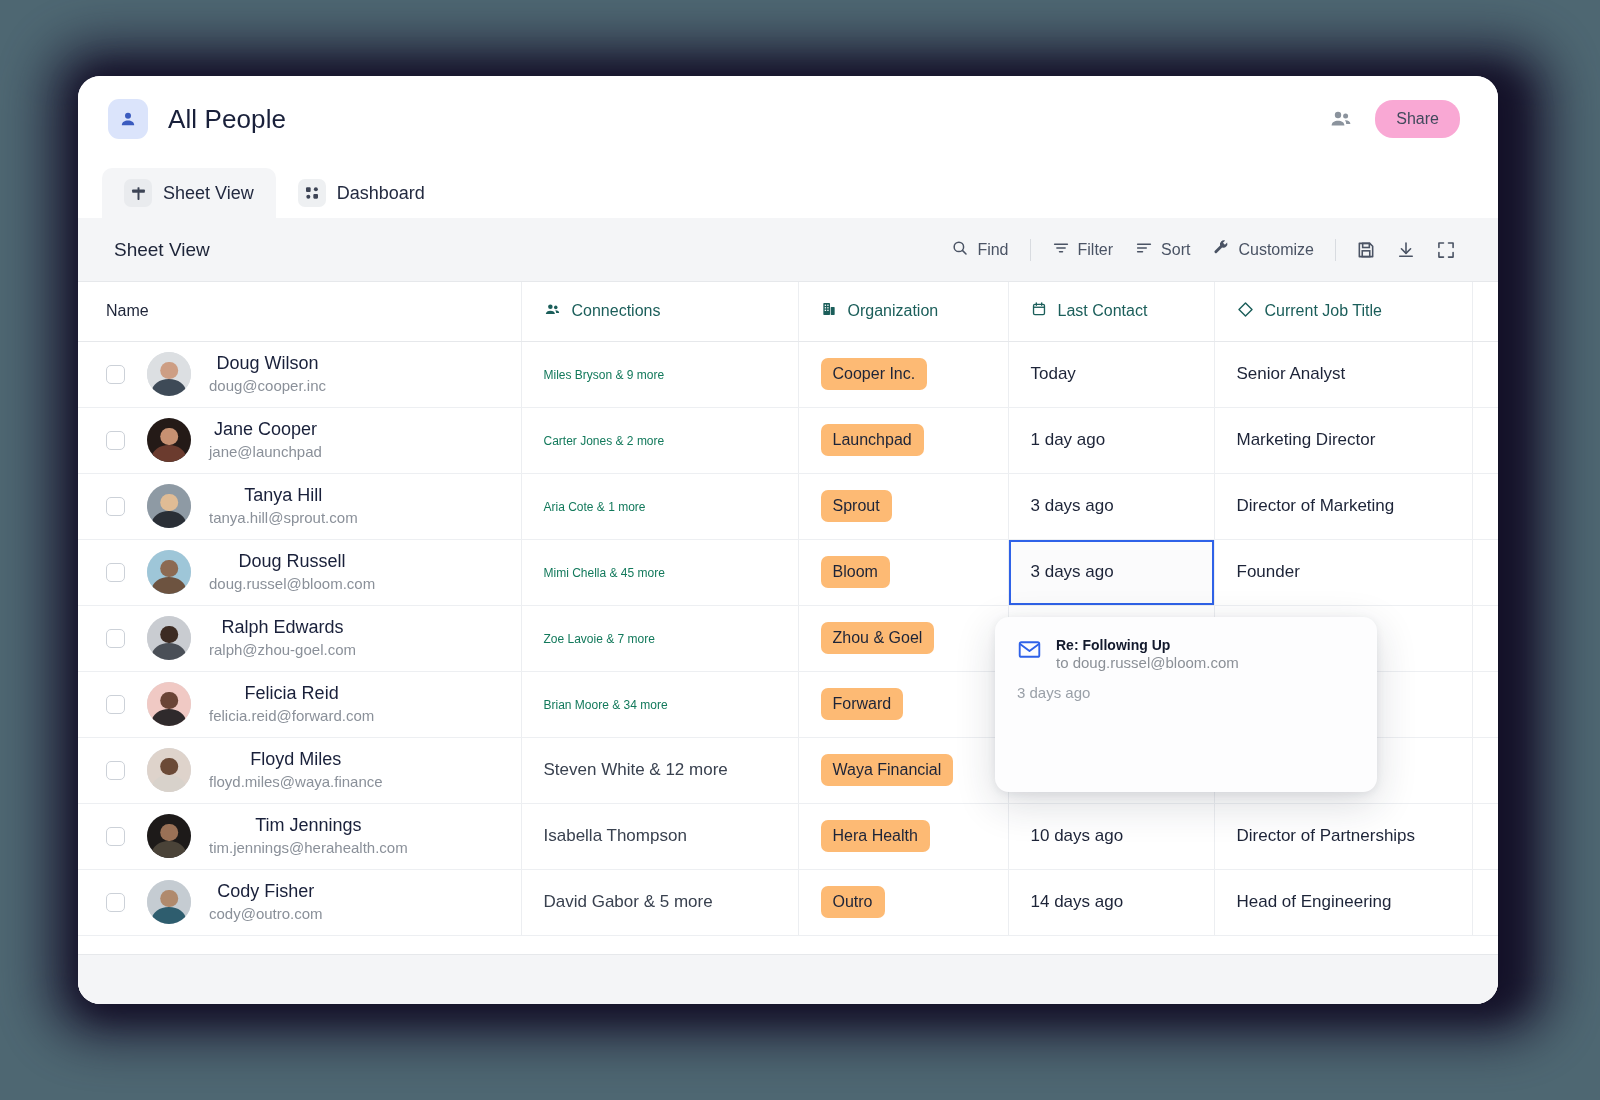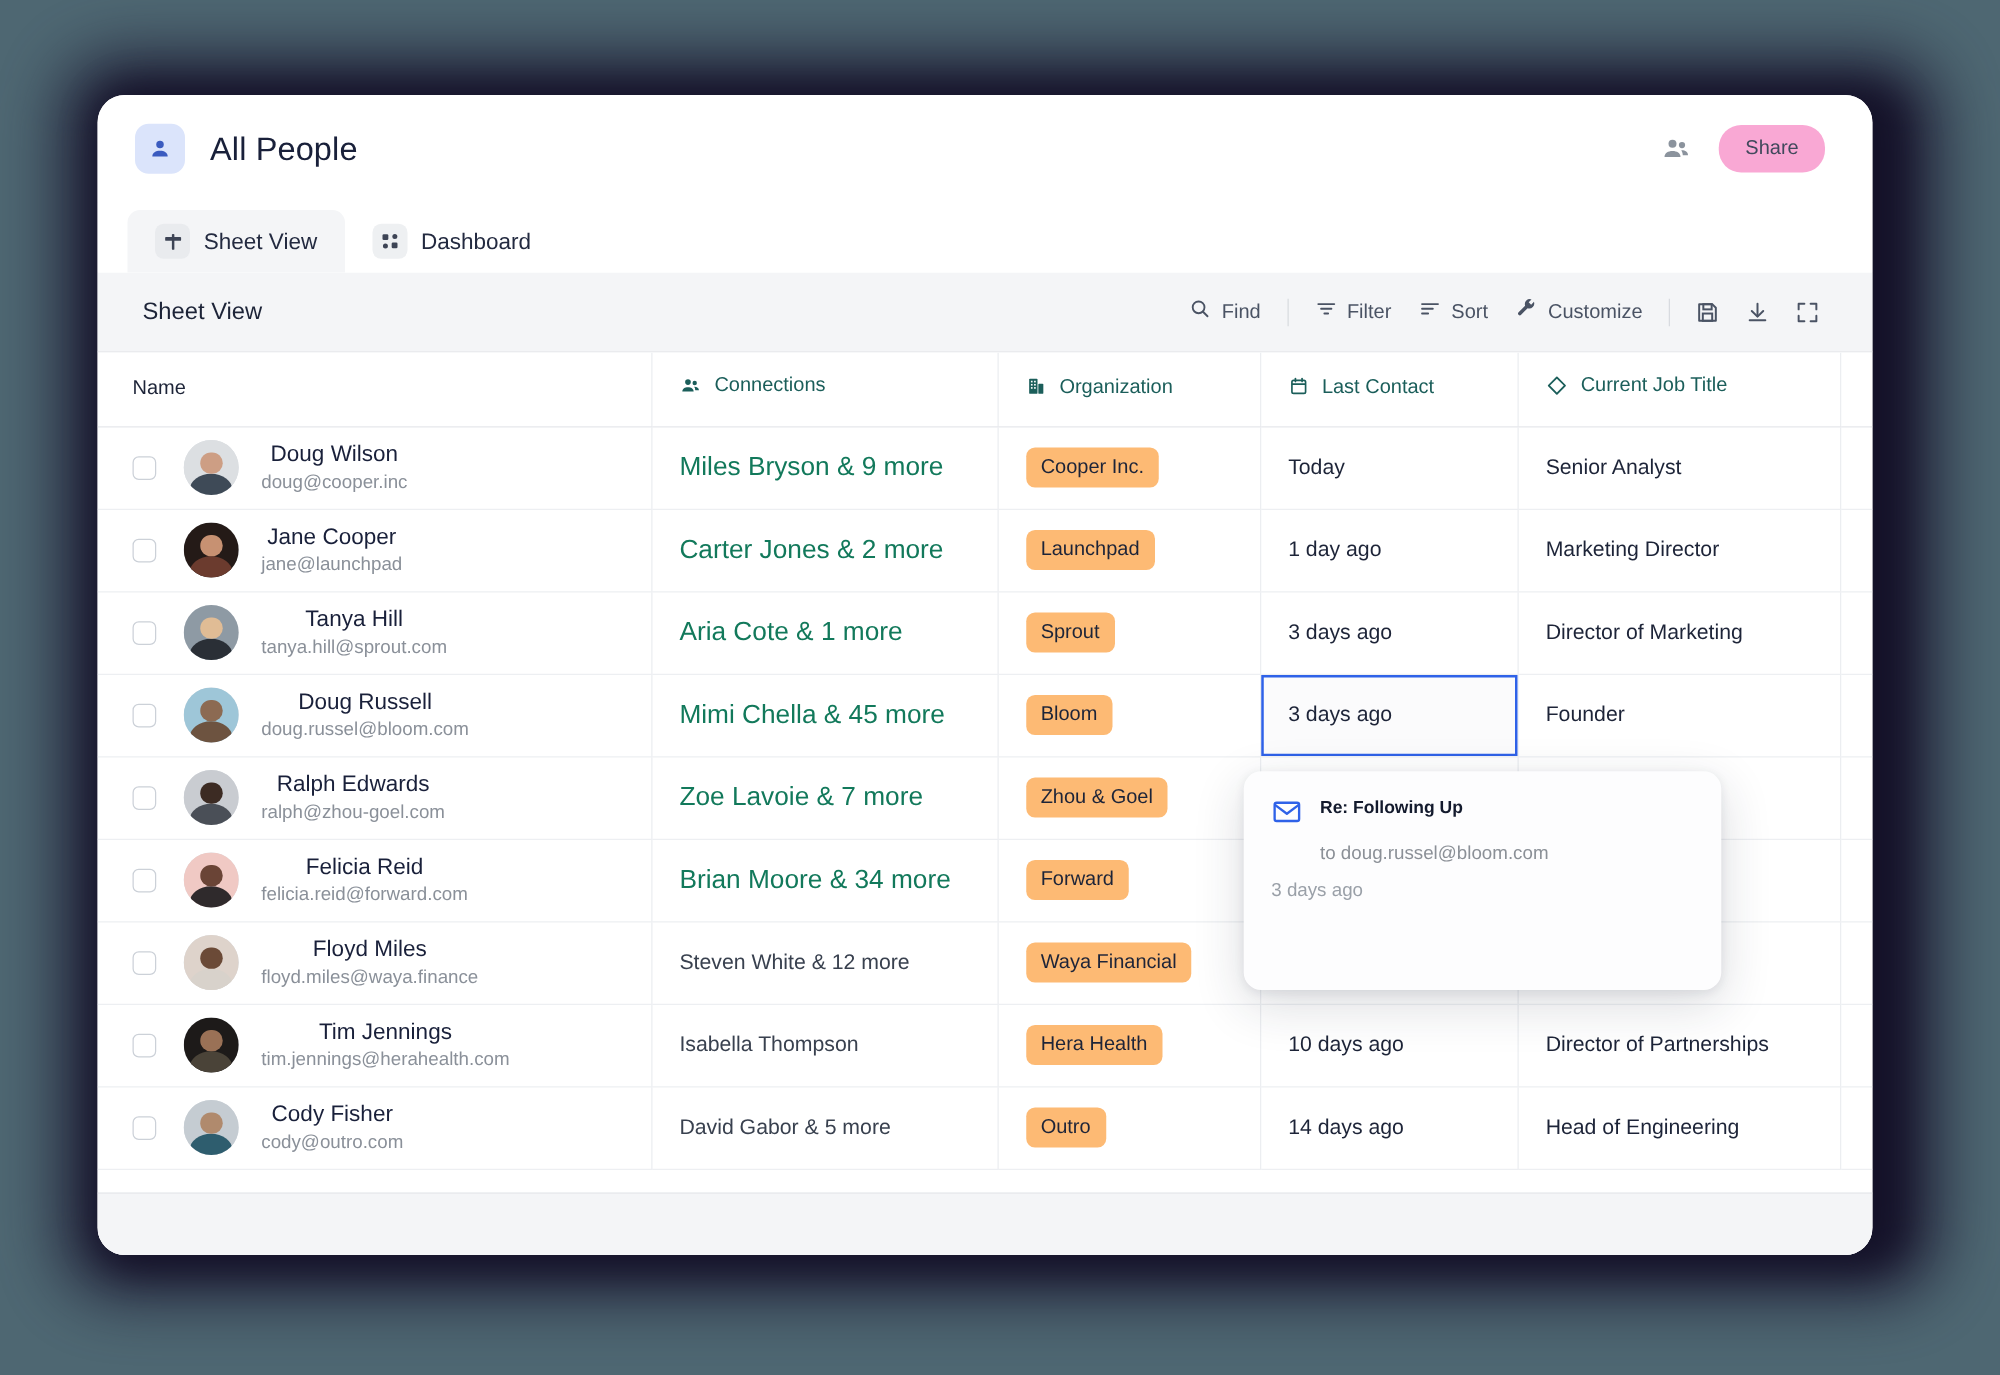--- a/index.html
+++ b/index.html
@@ -121,21 +121,21 @@
     text-align: left;
     font-size: 16px; font-weight: 400;
     color: #1b5e5a;
     border-bottom: 1px solid #e6e8eb;
     border-right: 1px solid #eceef1;
     padding: 0 0 0 22px;
     vertical-align: middle;
   }
   thead th.name-h { color: #1d2438; padding-left: 28px; }
   thead th.end-h { border-right: none; }
-  .th-in { display: flex; gap: 11px; }
+  .th-in { display: flex; align-items: center; gap: 11px; }
 
   tbody td {
     height: 66px;
     border-bottom: 1px solid #edeff2;
     border-right: 1px solid #eceef1;
     padding: 0 0 0 22px;
     font-size: 17px; color: #1d2438;
     vertical-align: middle;
   }
   tbody td.end-c { border-right: none; }
@@ -155,21 +155,21 @@
     transform: translateX(-50%); border-radius:50%;
   }
   .avatar .a-body {
     position:absolute; left:50%; top:62%; width:78%; height:58%;
     transform: translateX(-50%); border-radius: 50% 50% 0 0;
   }
   .nm-block { margin-left: 18px; min-width: 0; text-align: center; }
   .nm { font-size: 18px; color: #19203a; line-height: 1.25; }
   .em { font-size: 15px; color: #8a9099; line-height: 1.35; margin-top: 2px; }
 
-  .conn-link { color: #12795b; font-size: 21px; }
+  .conn-link { color: #12795b; font-size: 12px; }
   .conn-plain { color: #39414f; font-size: 17px; }
 
   .badge {
     display: inline-block;
     background: #fdba74; color: #1d2438;
     border-radius: 7px; padding: 6px 12px;
     font-size: 16px; line-height: 1.2;
   }
 
   td.selected {
@@ -189,21 +189,21 @@
     left: 917px; top: 541px;
     width: 382px; height: 175px;
     background: #fdfdfe;
     border-radius: 14px;
     box-shadow: 0 12px 40px rgba(28,35,58,.16), 0 2px 8px rgba(28,35,58,.08);
     padding: 20px 22px 0 22px;
     z-index: 10;
   }
   .popup-head { display: flex; gap: 14px; }
   .popup-title { font-size: 14px; color: #131a2d; font-weight: 700; line-height: 1.2; }
-  .popup-to { font-size: 15px; color: #8b9097; margin-top: 20px; }
+  .popup-to { font-size: 15px; color: #8b9097; margin-top: 0; }
   .popup-body {
     margin-top: 15px; font-size: 17px; color: #5b6270;
     line-height: 1.42; max-width: 310px;
   }
   .popup-time { margin-top: 13px; font-size: 15px; color: #9aa0a8; }
 </style>
 </head>
 <body>
 
 <div id="root">

